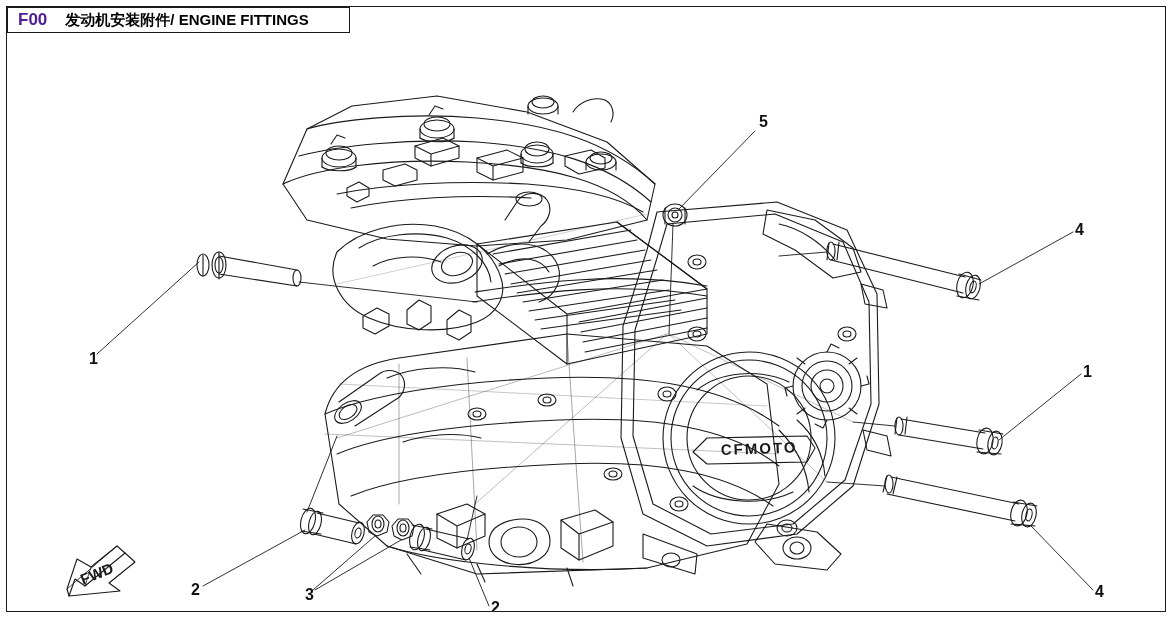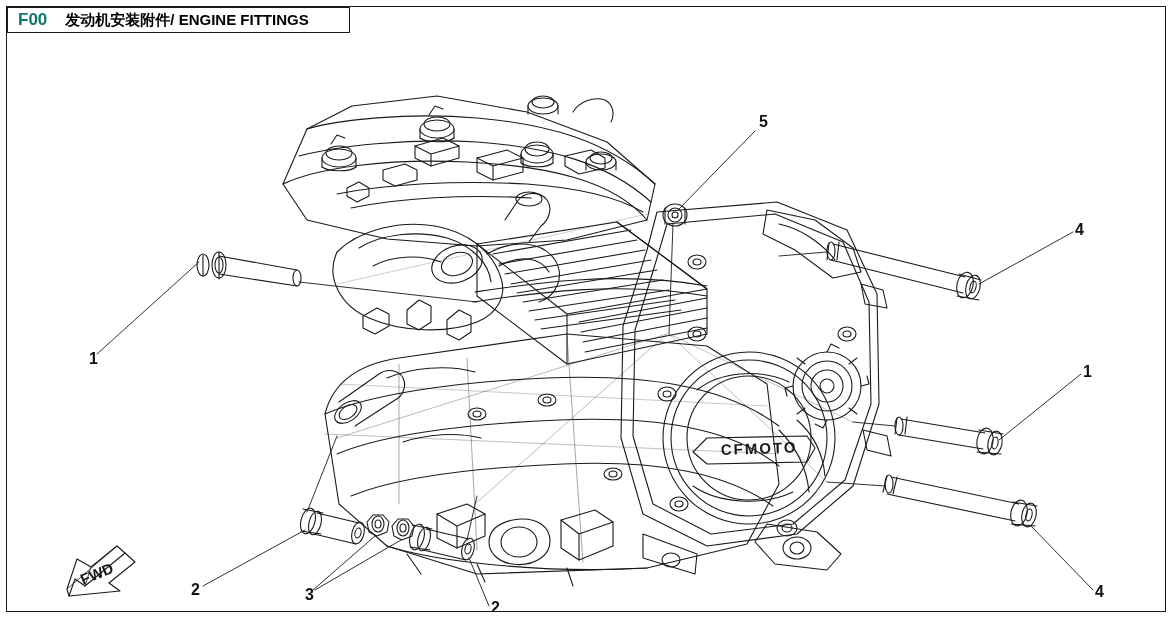--- a/index.html
+++ b/index.html
@@ -7,21 +7,21 @@
 
   #page{position:absolute;left:0;top:0;width:1174px;height:622px;background:#fff;}
 
   
   .frame{position:absolute;left:6px;top:6px;width:1160px;height:606px;border:1px solid #1a1a1a;box-sizing:border-box;}
 
   
   .title-box{position:absolute;left:7px;top:7px;height:26px;border:1px solid #1a1a1a;
              box-sizing:border-box;background:#fff;display:flex;align-items:center;
              padding:0 8px 0 10px;}
-  .title-code{font-size:17px;font-weight:bold;color:#0f766e;letter-spacing:0px;}
+  .title-code{font-size:17px;font-weight:bold;color:#4c1d95;letter-spacing:0px;}
   .title-sep{display:inline-block;width:18px;}
   .title-text{font-size:15px;font-weight:bold;color:#000;text-align:center;}
 
   
   .canvas{position:absolute;left:7px;top:34px;width:1158px;height:577px;overflow:hidden;}
   .canvas svg{position:absolute;left:0;top:0;}
 
   
   .callout{position:absolute;font-size:16px;font-weight:bold;color:#111;
            font-family:"Liberation Sans",sans-serif;line-height:1;}

